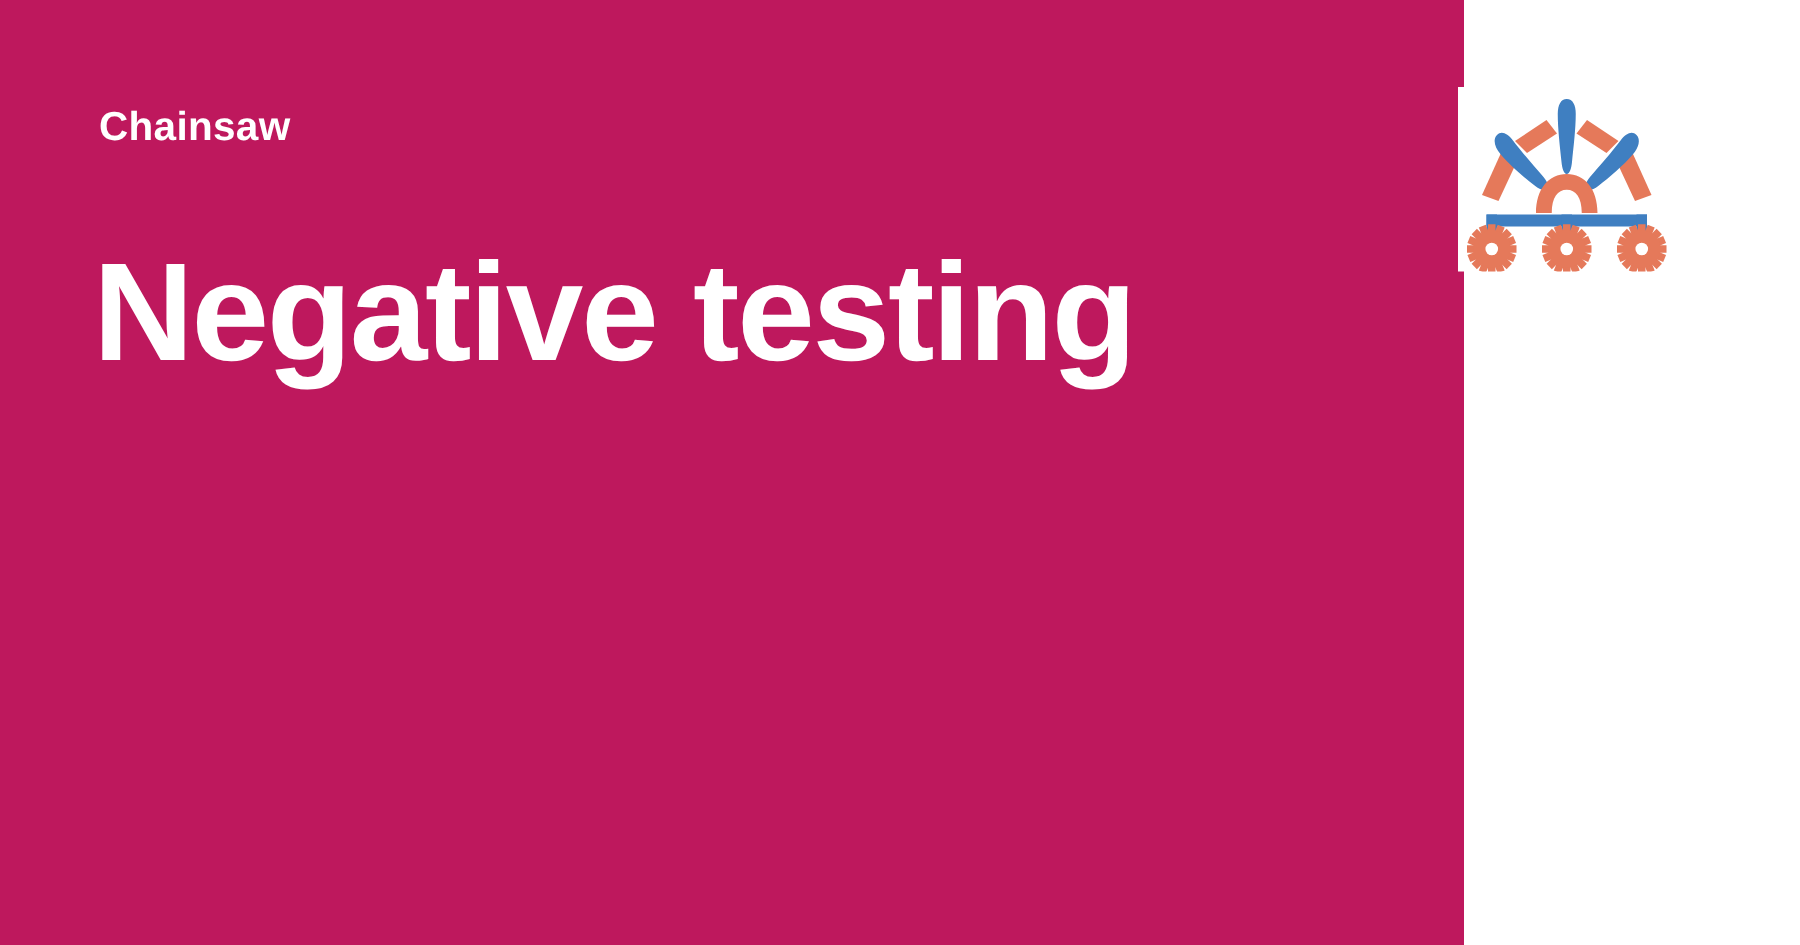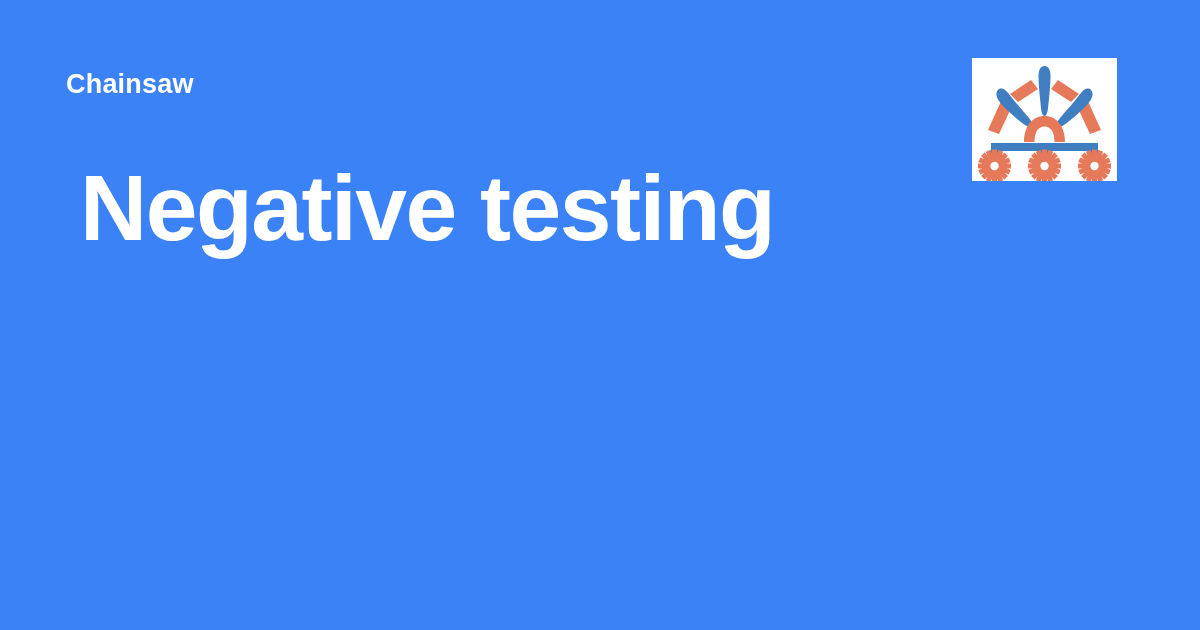--- a/index.html
+++ b/index.html
@@ -7,23 +7,23 @@
     padding: 0;
   }
   body {
     width: 1200px;
     height: 630px;
     overflow: hidden;
     font-family: "Liberation Sans", sans-serif;
   }
   .card {
     position: relative;
-    width: 1200px;
+    width: 976px;
     height: 630px;
-    background: #3b82f6;
+    background: #be185d;
     box-sizing: border-box;
     padding-left: 48px;
   }
   .brand {
     position: absolute;
     left: 66px;
     top: 70px;
     font-size: 27px;
     font-weight: bold;
     color: #ffffff;
@@ -34,21 +34,20 @@
   .headline {
     position: absolute;
     left: 62px;
     top: 160px;
     font-size: 93px;
     font-weight: bold;
     color: #ffffff;
     letter-spacing: -1.5px;
     line-height: 1.05;
     white-space: nowrap;
-    margin-left: 18px;
   }
   .subtitle {
     position: absolute;
     left: 66px;
     top: 513px;
     font-size: 25px;
     font-weight: normal;
     color: #ffffff;
     letter-spacing: 0.1px;
     line-height: 1.2;

